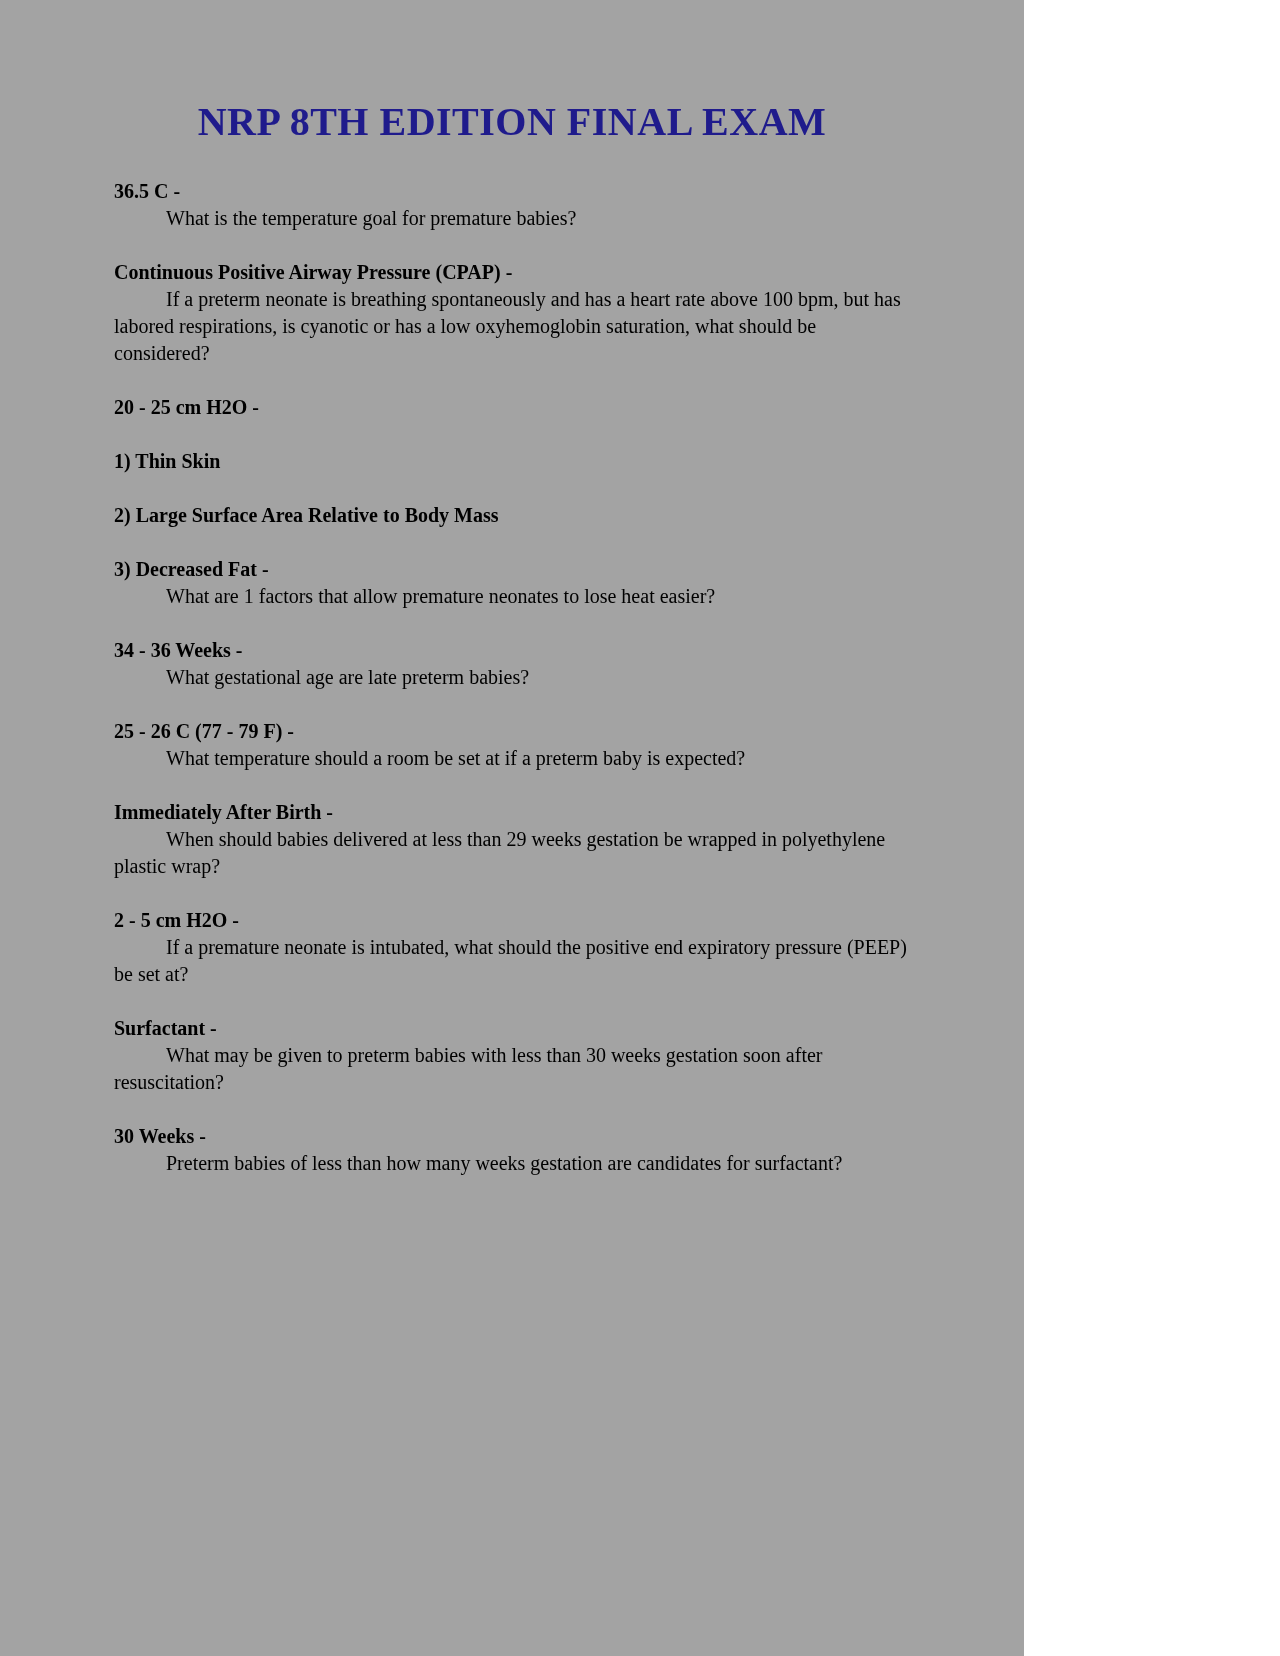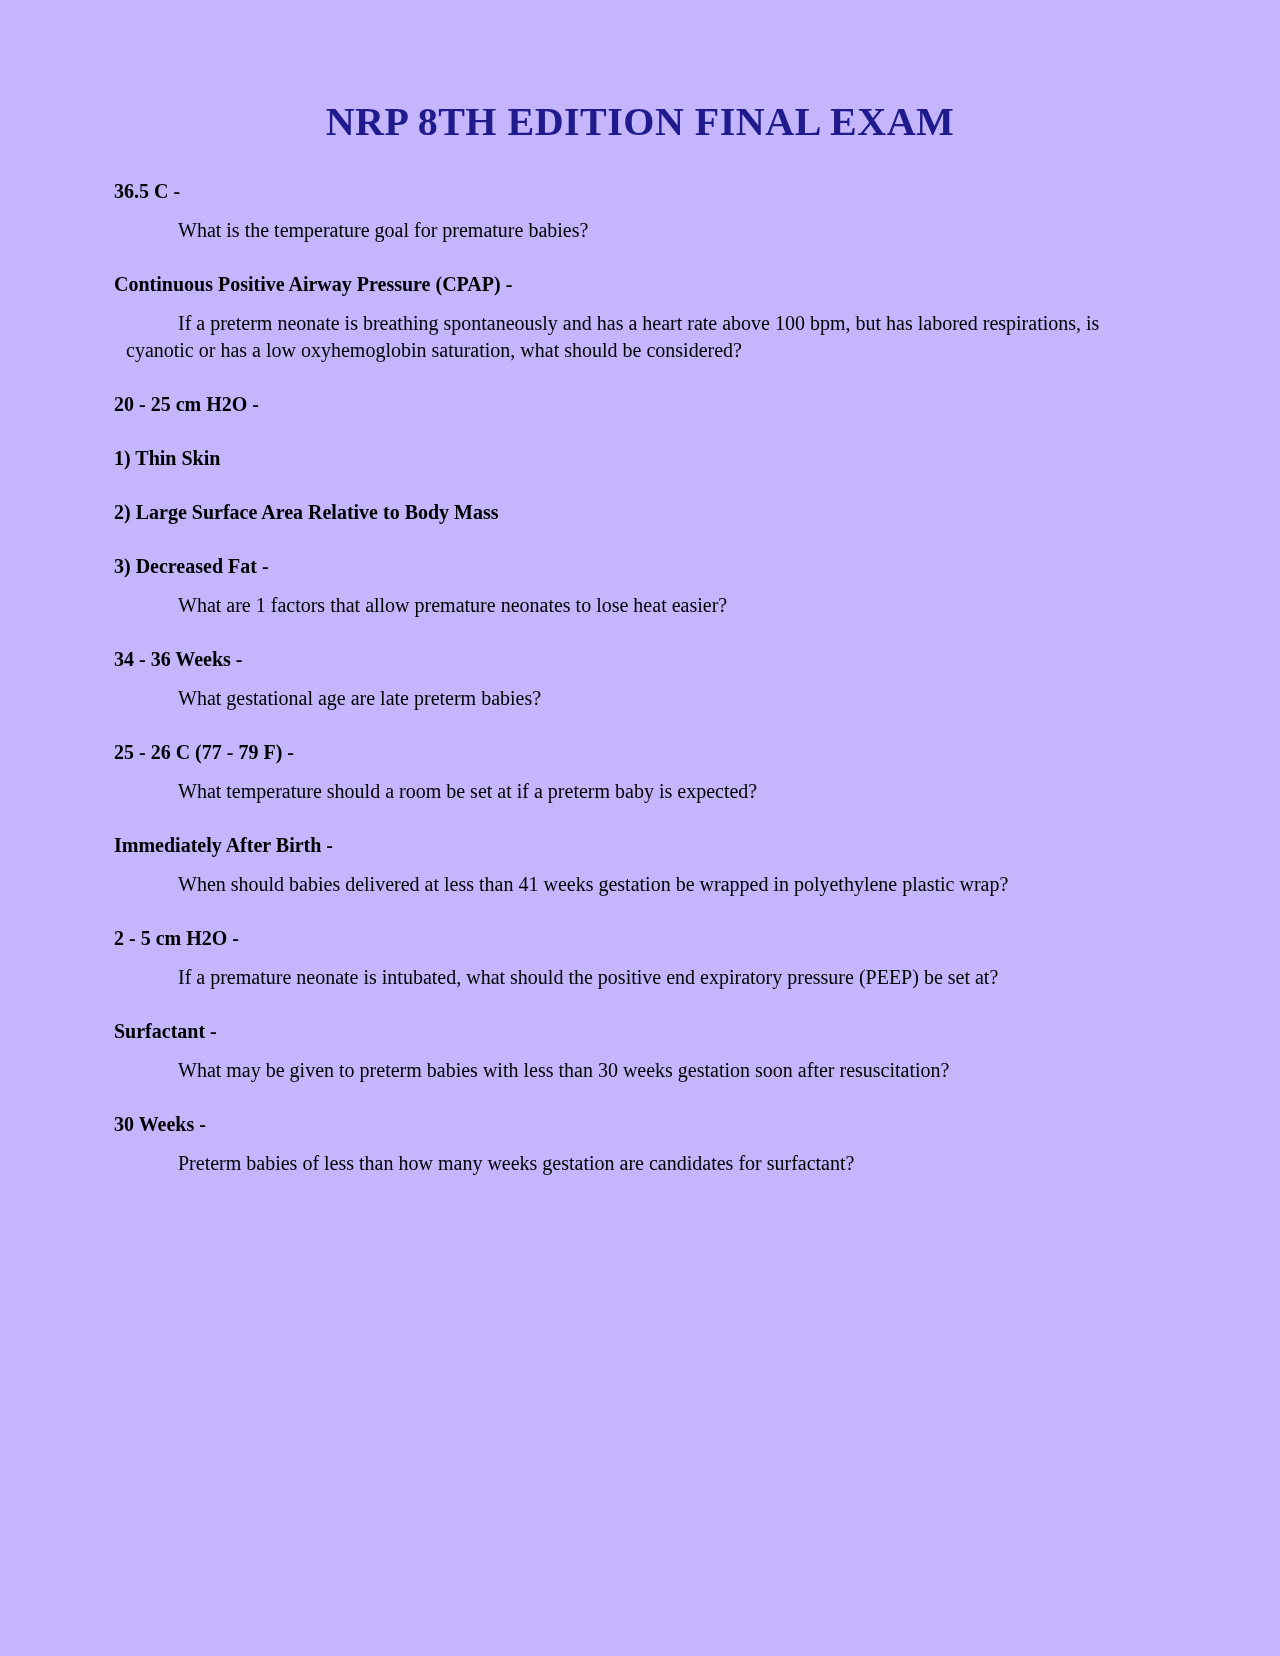--- a/index.html
+++ b/index.html
@@ -1,25 +1,25 @@
 <!DOCTYPE html>
 <html><head>
 <meta charset="utf-8">
 <style>
   html, body {
     margin: 0;
     padding: 0;
     background: #ffffff;
   }
   .page {
-    width: 1280px;
+    width: 1024px;
     min-height: 1656px;
     box-sizing: border-box;
     padding: 98px 114px 60px 114px;
-    background: #c4b5fd;
+    background: #a3a3a3;
     font-family: "Liberation Serif", "DejaVu Serif", serif;
     font-size: 20px;
     line-height: 27px;
     color: #000000;
   }
   .doc-title {
     font-family: "Liberation Serif", "DejaVu Serif", serif;
     font-size: 40px;
     line-height: 48px;
     font-weight: bold;
@@ -31,21 +31,21 @@
     margin: 0;
   }
   .qa-item {
     margin: 0 0 27px 0;
   }
   .term {
     margin: 0;
     font-weight: bold;
   }
   .question {
-    margin: 12px;
+    margin: 0;
     text-indent: 52px;
   }
 </style>
 </head>
 <body>
 
 <div class="page" style="color: rgb(0, 0, 0);">
   <h1 class="doc-title" style="color: rgb(31, 27, 140);">NRP 8TH EDITION FINAL EXAM</h1>
   <div class="qa-list" id="qa-list">
   <div class="qa-item">
@@ -86,21 +86,21 @@
   </div>
 
   <div class="qa-item">
     <div class="term">25 - 26 C (77 - 79 F) -</div>
     <div class="question">What temperature should a room be set at if a preterm baby is expected?</div>
   </div>
 
 
   <div class="qa-item">
     <div class="term">Immediately After Birth -</div>
-    <div class="question">When should babies delivered at less than 41 weeks gestation be wrapped in polyethylene plastic wrap?</div>
+    <div class="question">When should babies delivered at less than 29 weeks gestation be wrapped in polyethylene plastic wrap?</div>
   </div>
 
   <div class="qa-item">
     <div class="term">2 - 5 cm H2O -</div>
     <div class="question">If a premature neonate is intubated, what should the positive end expiratory pressure (PEEP) be set at?</div>
   </div>
 
   <div class="qa-item">
     <div class="term">Surfactant -</div>
     <div class="question">What may be given to preterm babies with less than 30 weeks gestation soon after resuscitation?</div>

